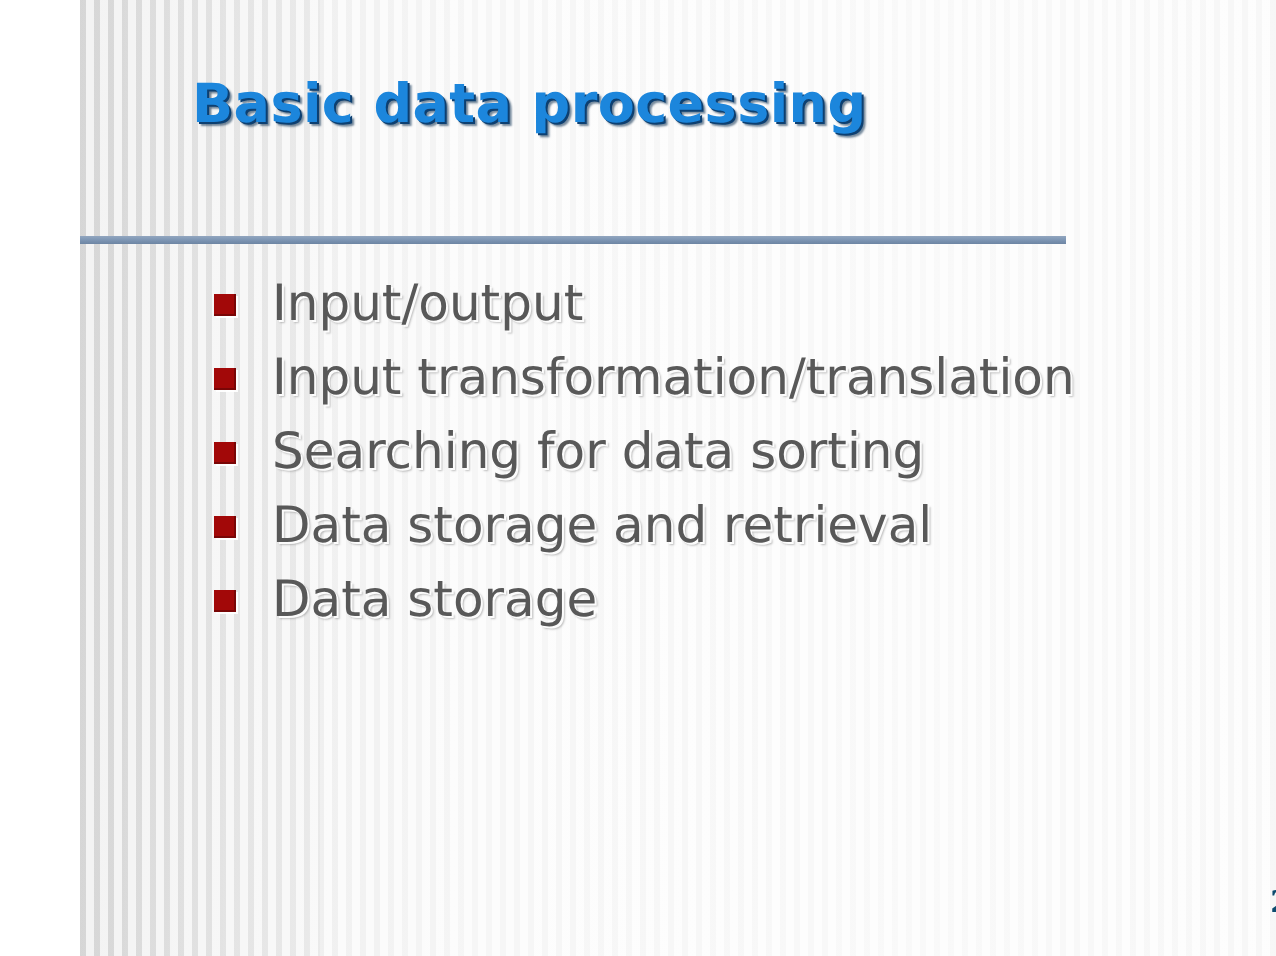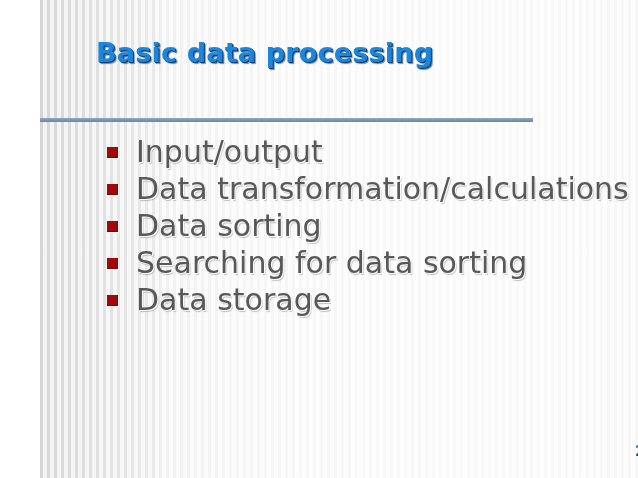--- a/index.html
+++ b/index.html
@@ -88,21 +88,21 @@
     top: 134px;
     width: 530px;
     margin: 0;
     padding: 0;
     list-style: none;
   }
   .bullet-item {
     position: relative;
     padding-left: 30px;
     margin: 0 0 2px 0;
-    font-size: 30px;
+    font-size: 25px;
     line-height: 35px;
     color: #585858;
     text-shadow: 1px 1px 0 rgba(255,255,255,0.95), 1.5px 1.5px 1px rgba(120,120,120,0.45);
   }
   .bullet-marker {
     position: absolute;
     left: 1px;
     top: 13px;
     width: 11px;
     height: 11px;
@@ -140,33 +140,33 @@
   <ul class="bullets">
 
     <li class="bullet-item">
       <span class="bullet-marker"></span>
       <span class="bullet-text">Input/output</span>
     </li>
 
 
     <li class="bullet-item">
       <span class="bullet-marker"></span>
-      <span class="bullet-text">Data transformation/calculations</span>
+      <span class="bullet-text">Input transformation/translation</span>
     </li>
 
-    <li class="bullet-item">
-      <span class="bullet-marker"></span>
-      <span class="bullet-text">Data sorting</span>
-    </li>
 
     <li class="bullet-item">
       <span class="bullet-marker"></span>
       <span class="bullet-text">Searching for data sorting</span>
     </li>
 
+    <li class="bullet-item">
+      <span class="bullet-marker"></span>
+      <span class="bullet-text">Data storage and retrieval</span>
+    </li>
 
     <li class="bullet-item">
       <span class="bullet-marker"></span>
       <span class="bullet-text">Data storage</span>
     </li>
 
   </ul>
 
   <div class="slide-number">29</div>
 

